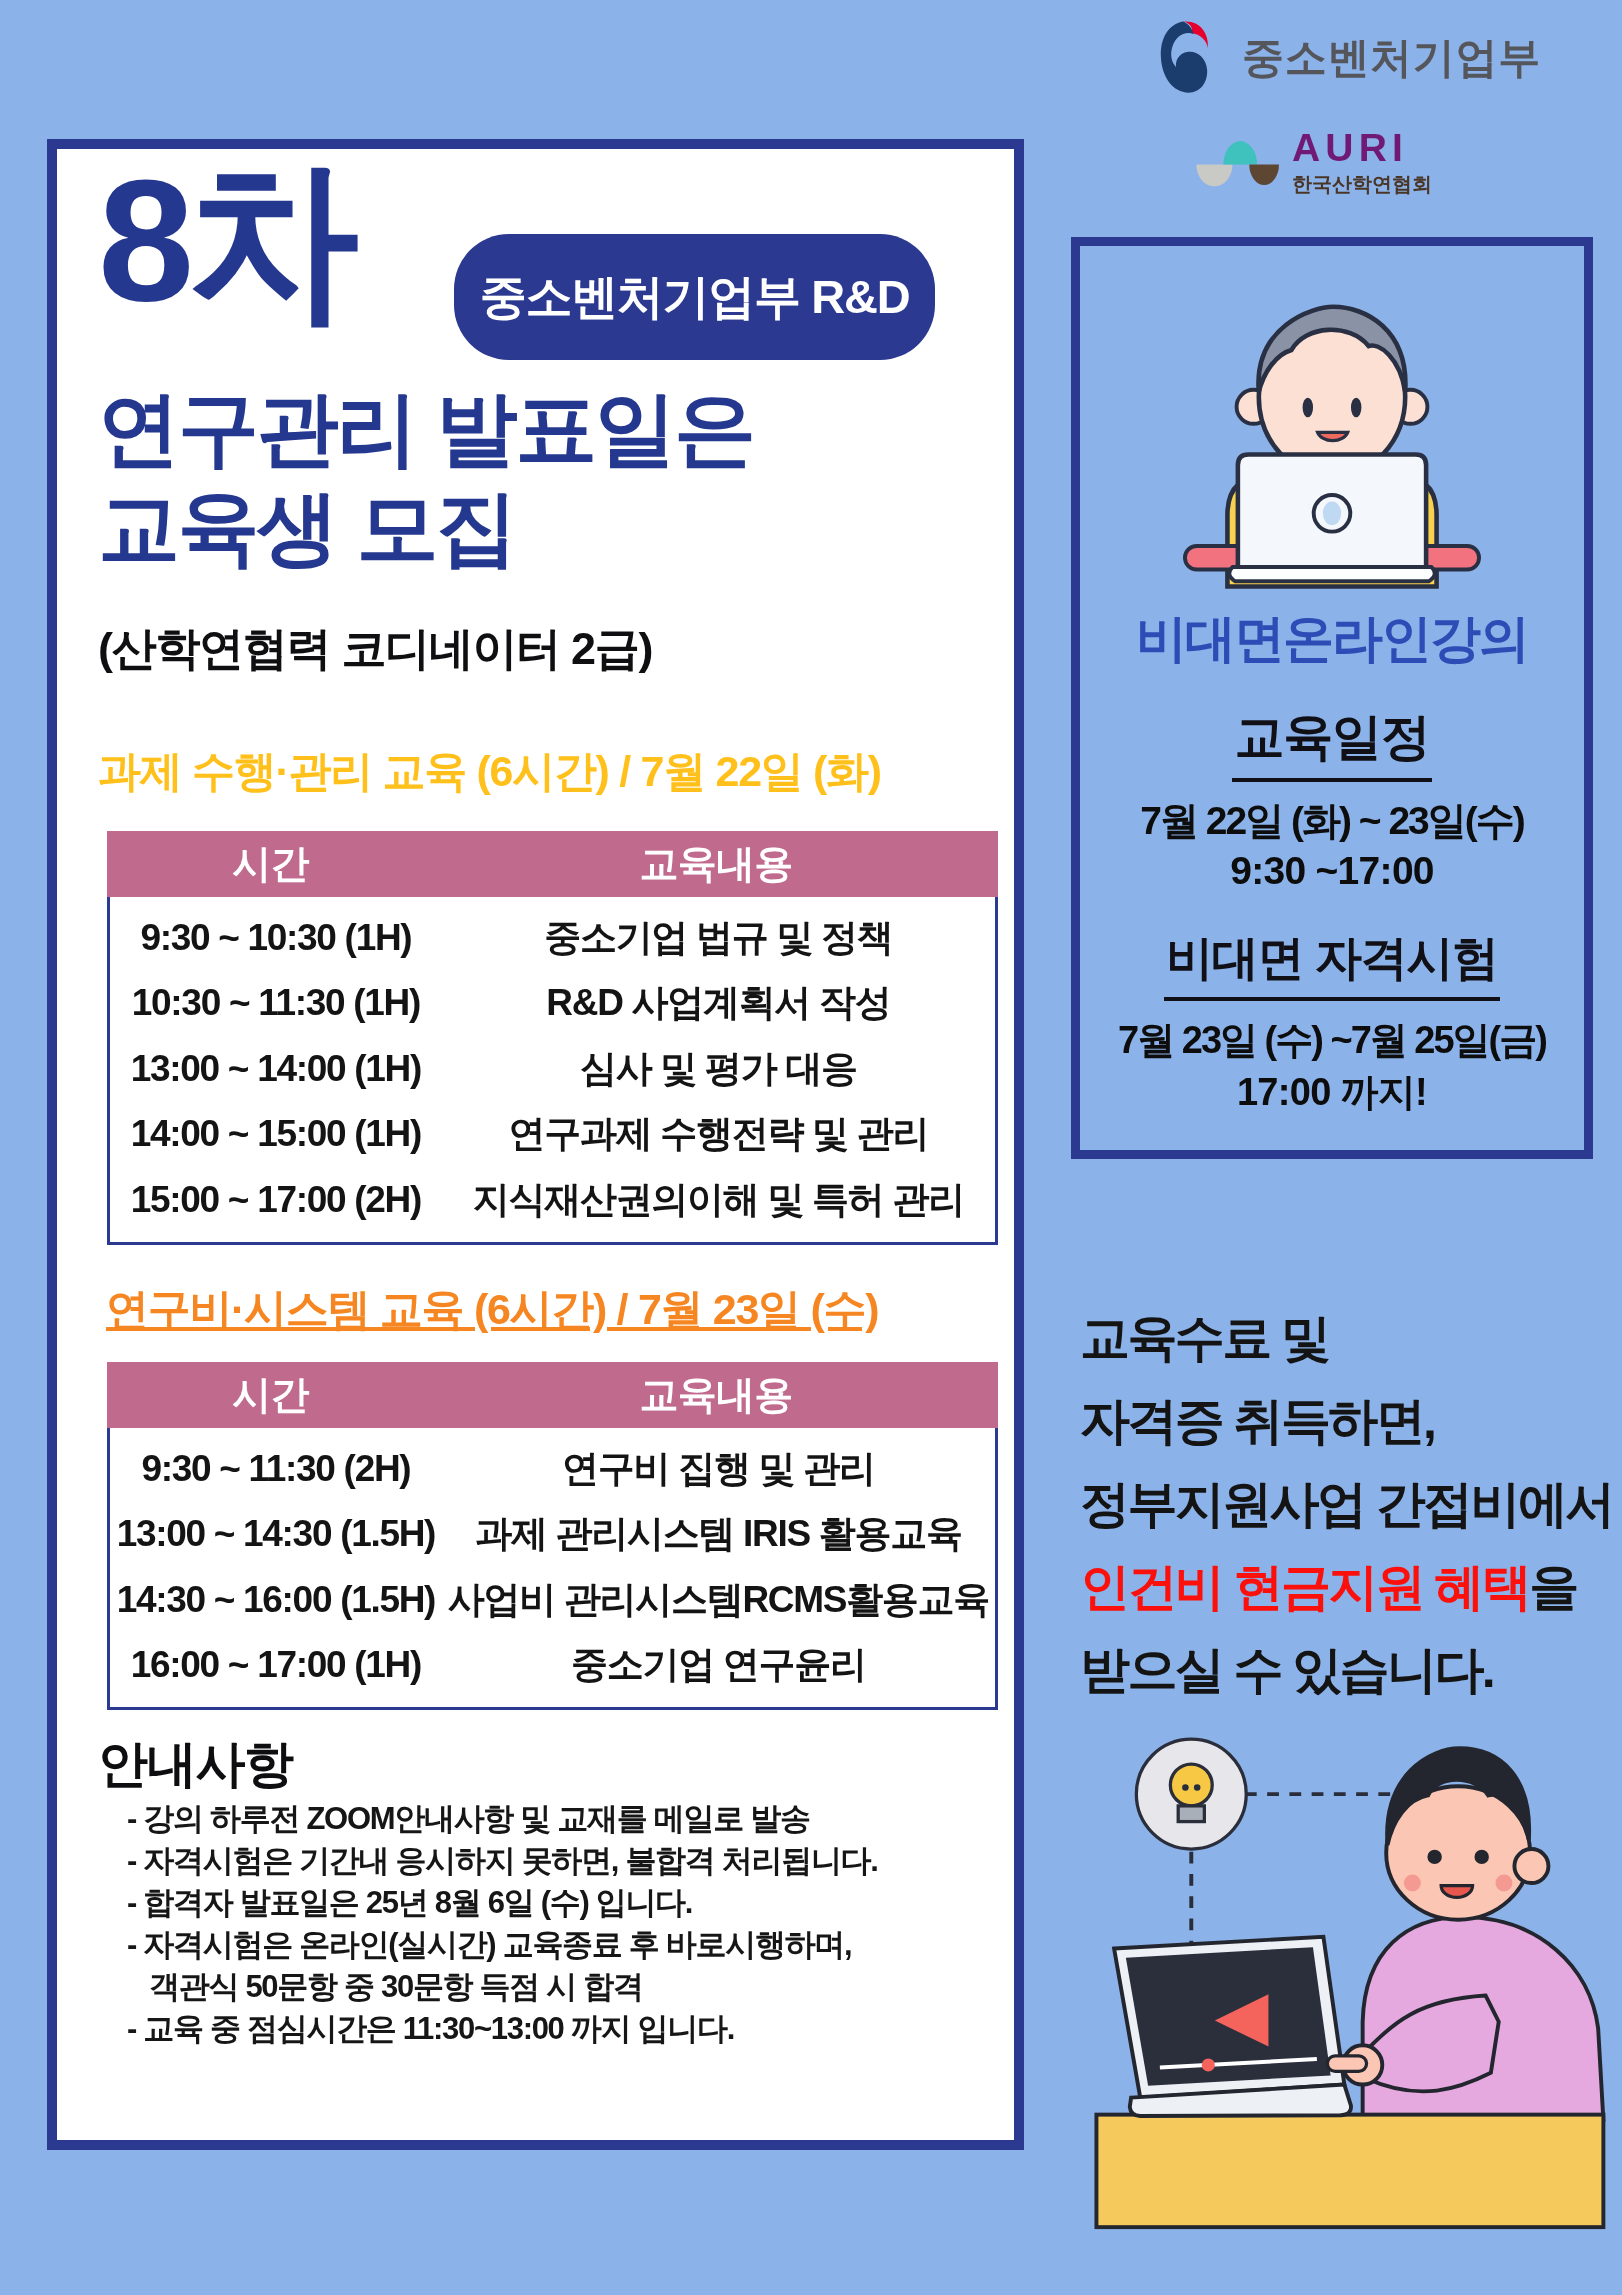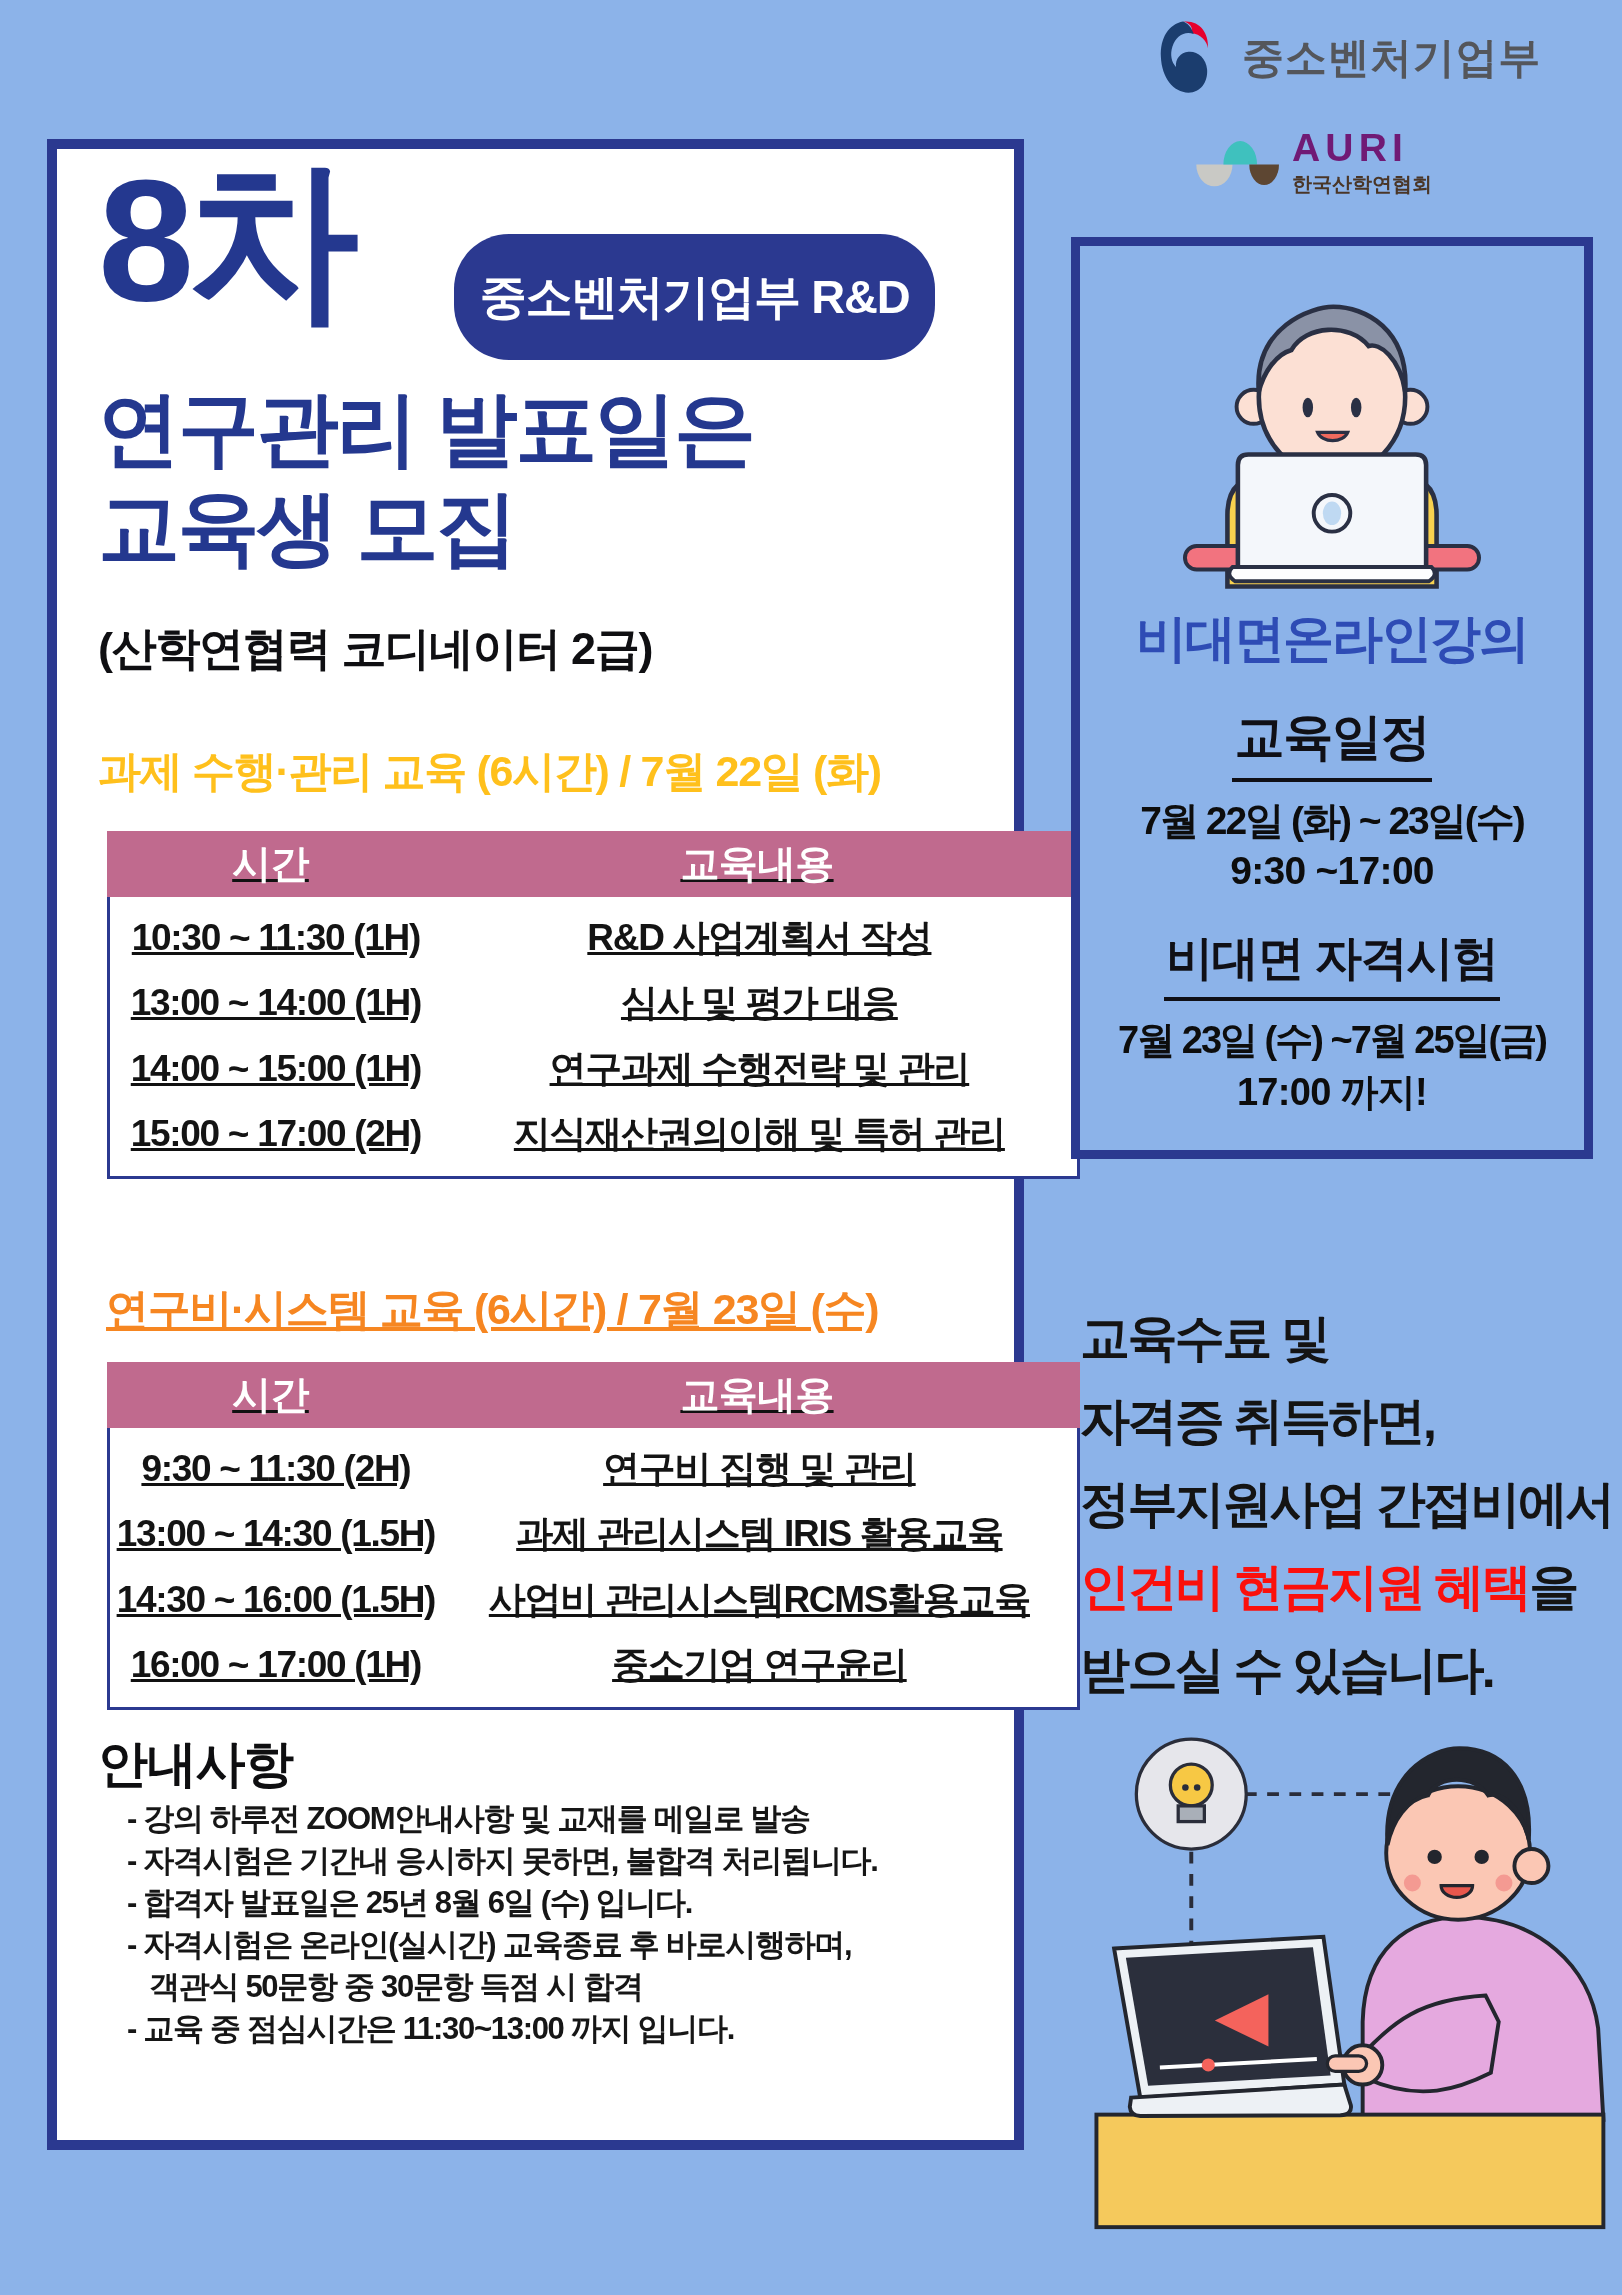--- a/index.html
+++ b/index.html
@@ -25,21 +25,21 @@
   .badge{
     position:absolute;left:397px;top:85px;width:481px;height:126px;border-radius:55px;
     background:#2B3990;color:#fff;font-size:47px;font-weight:700;letter-spacing:-1.3px;
     display:flex;align-items:center;justify-content:center;
   }
   .title{position:absolute;left:41px;top:230px;font-size:82px;font-weight:800;line-height:99px;color:#24388F;letter-spacing:-2.6px;}
   .subtitle{position:absolute;left:41px;top:470px;font-size:45px;font-weight:800;color:#0F0F12;letter-spacing:-1.3px;}
   .h-sec{position:absolute;left:41px;font-size:43px;font-weight:800;letter-spacing:-1.3px;}
   .h-gold{top:594px;color:#FFC01C;}
   .h-orange{top:1124px;color:#F68621;}
-  .sched{position:absolute;left:50px;width:973px;text-decoration:underline;}
+  .sched{position:absolute;left:50px;width:891px;}
   .sched-1{top:682px;}
   .sched-2{top:1213px;}
   .sched-head-row{display:flex;background:#C06A8E;height:66px;align-items:center;}
   .sched-head-row .th{color:#fff;font-size:39px;font-weight:800;text-align:center;letter-spacing:-0.7px;}
   .th-time{width:327px;}
   .th-content{flex:1;}
   .sched-body{width:100%;border:3.3px solid #2B3990;border-top:none;border-collapse:collapse;background:#fff;}
   .sched-body td{height:63px;font-size:37px;font-weight:700;color:#141414;text-align:center;padding:1.3px 3.9px;letter-spacing:-1.3px;white-space:nowrap;}
   .sched-body td:first-child{width:324px;}
   .sched-body tr:first-child td{padding-top:9.2px;}
@@ -110,20 +110,24 @@
 
     <h2 class="h-sec h-gold" style="margin:0;">과제 수행·관리 교육 (6시간) / 7월 22일 (화)</h2>
     <div class="sched sched-1">
       <div class="sched-head-row">
         <div class="th th-time">시간</div>
         <div class="th th-content">교육내용</div>
       </div>
       <table class="sched-body">
           <tbody>
             <tr>
+              <td>9:30 ~ 10:30 (1H)</td>
+              <td>중소기업 법규 및 정책</td>
+            </tr>
+            <tr>
               <td>10:30 ~ 11:30 (1H)</td>
               <td>R&amp;D 사업계획서 작성</td>
             </tr>
             <tr>
               <td>13:00 ~ 14:00 (1H)</td>
               <td>심사 및 평가 대응</td>
             </tr>
             <tr>
               <td>14:00 ~ 15:00 (1H)</td>
               <td>연구과제 수행전략 및 관리</td>

